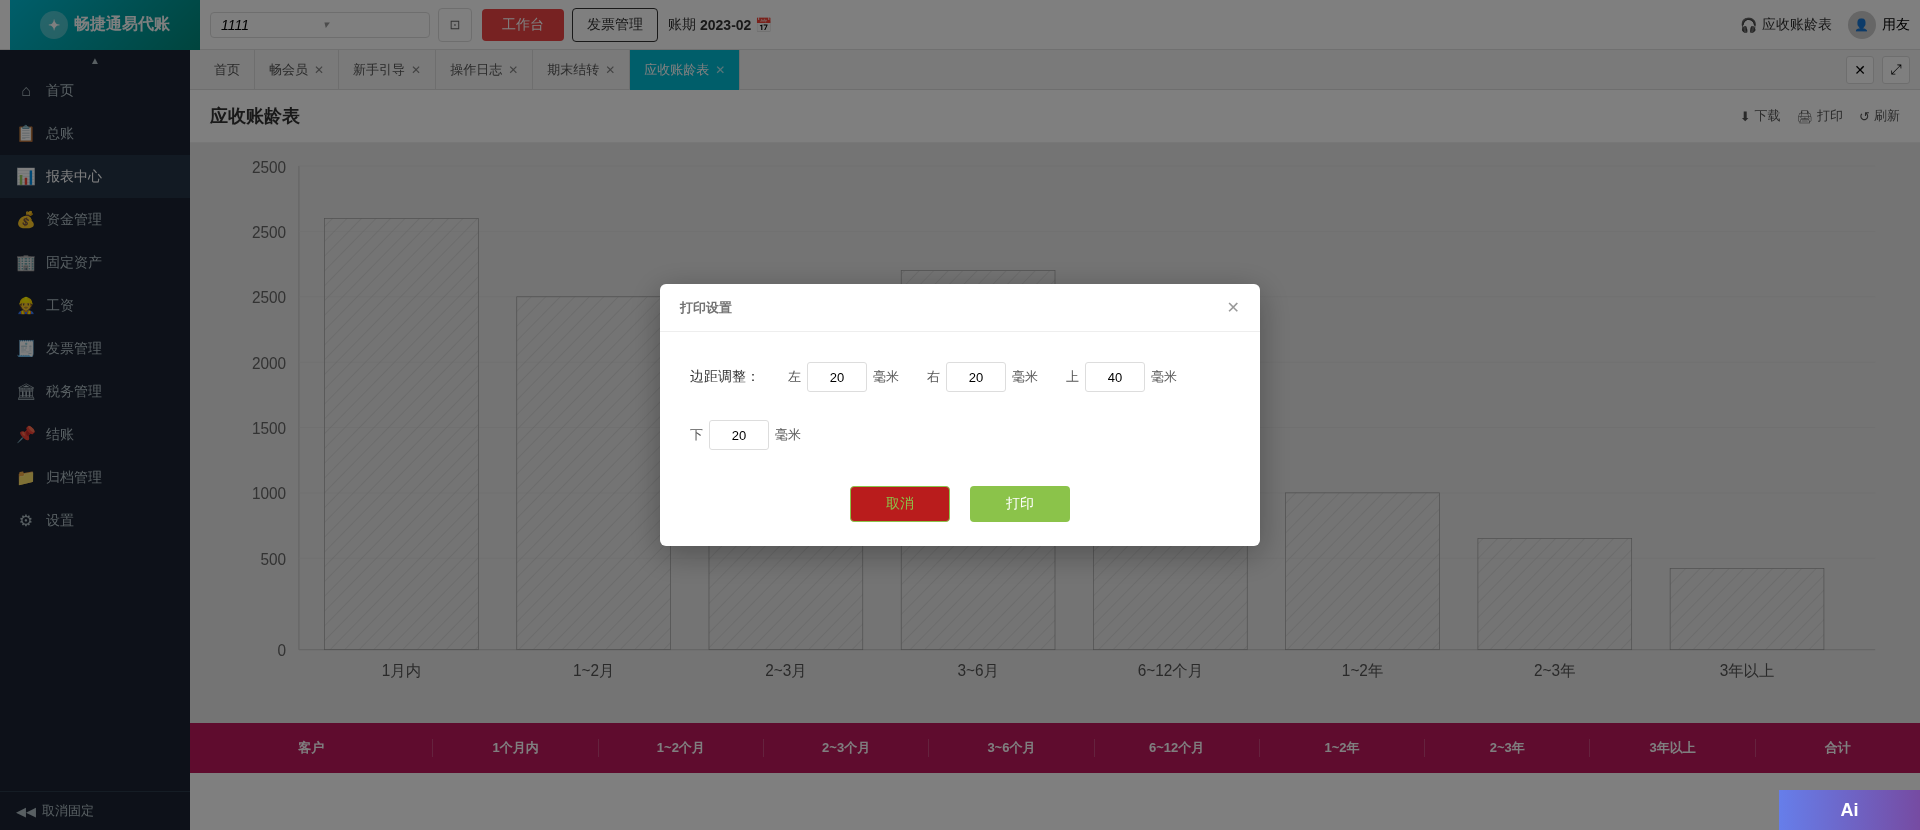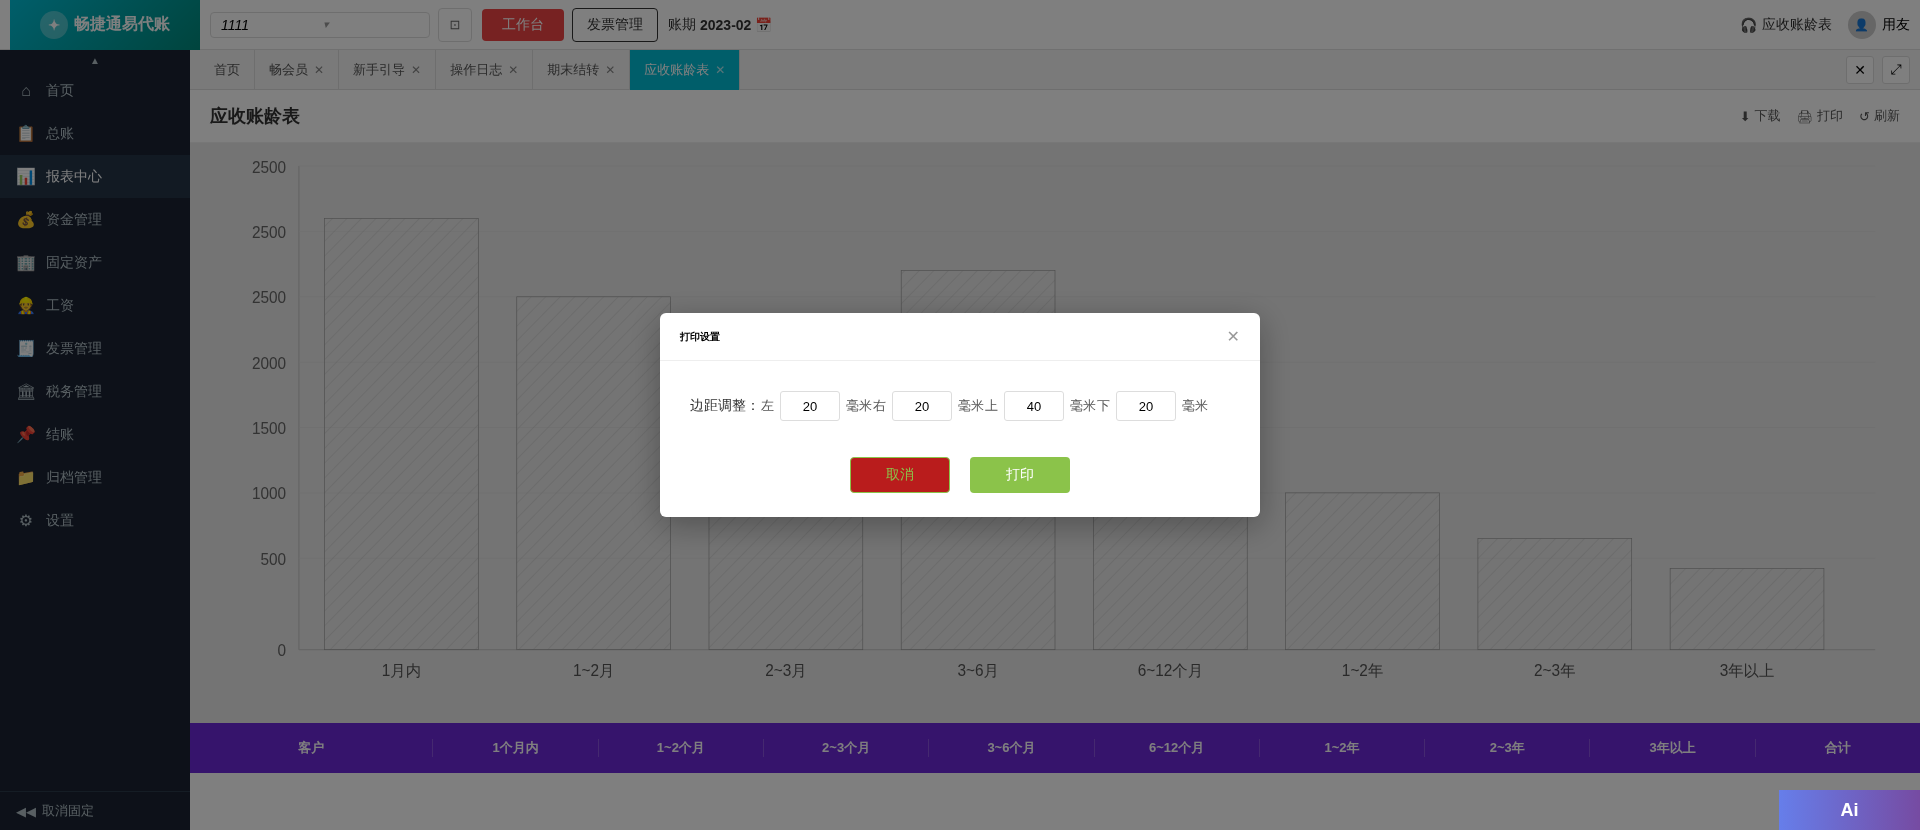--- a/index.html
+++ b/index.html
@@ -275,21 +275,21 @@
       overflow: hidden;
     }
 
     
     .table-header-bar {
       position: absolute;
       bottom: 0;
       left: 0;
       right: 0;
       height: 50px;
-      background: #6d28d9;
+      background: #be185d;
       display: flex;
       align-items: center;
     }
     .th-cell {
       flex: 1;
       text-align: center;
       color: white;
       font-size: 13px;
       font-weight: bold;
       padding: 0 4px;
@@ -316,37 +316,37 @@
       overflow: hidden;
     }
     .modal-header {
       display: flex;
       align-items: center;
       justify-content: space-between;
       padding: 14px 20px;
       border-bottom: 1px solid #eee;
     }
     .modal-title {
-      font-size: 10px;
+      font-size: 13px;
       font-weight: bold;
-      color: #000000;
+      color: #737373;
       text-align: right;
     }
     .modal-close {
       cursor: pointer;
       color: #999;
       font-size: 16px;
     }
     .modal-body {
       padding: 30px 30px 20px;
     }
     .form-row {
       display: flex;
       align-items: center;
-      gap: 1px;
+      gap: 28px;
       flex-wrap: wrap;
     }
     .form-label {
       font-size: 14px;
       color: #333;
       white-space: nowrap;
     }
     .margin-group {
       display: flex;
       align-items: center;

